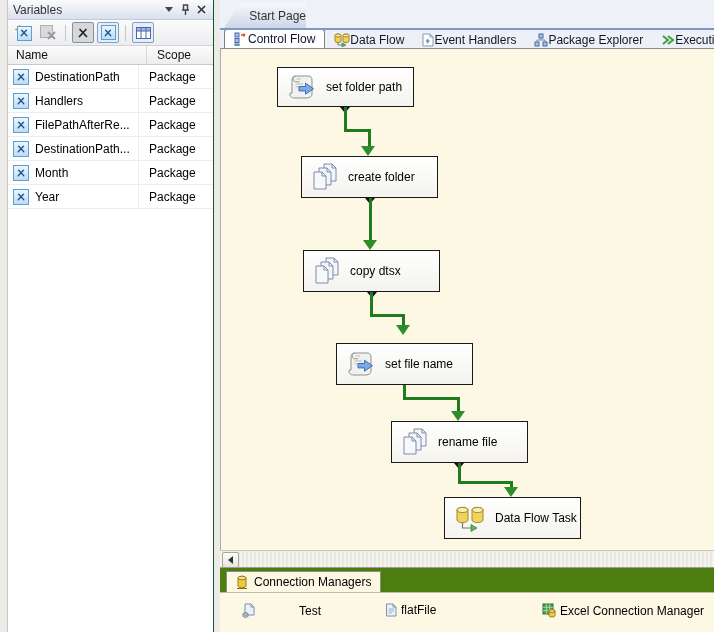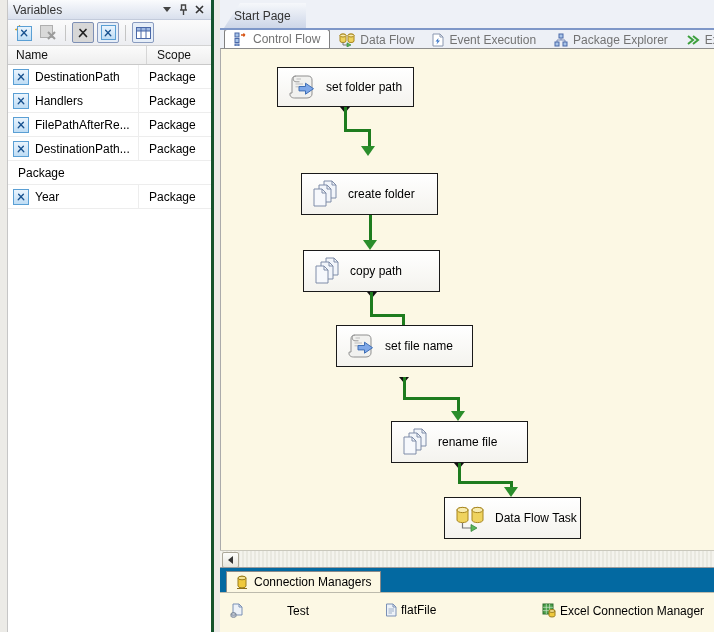--- a/index.html
+++ b/index.html
@@ -1,21 +1,21 @@
 <!DOCTYPE html>
 <html><head>
 <meta charset="utf-8">
 <style>
   html,body{margin:0;padding:0;}
   body{font-family:"Liberation Sans",sans-serif;font-size:12px;color:#000;}
   #screen{position:relative;width:714px;height:632px;background:#ECEBE7;overflow:hidden;}
 
   
   #variables-panel{position:absolute;left:7px;top:0;width:207px;height:632px;background:#fff;
-    border-left:1px solid #C6C6C6;border-right:3px solid #14532d;box-sizing:border-box;}
+    border-left:1px solid #C6C6C6;border-right:1px solid #14532d;box-sizing:border-box;}
   .vp-titlebar{height:19px;display:flex;align-items:center;padding:0 5px;
     background:linear-gradient(#FAFBFD,#D9E0ED);border-bottom:1px solid #C3CBDB;}
   .vp-title{flex:1;color:#333;}
   .vp-tbtn{width:14px;height:14px;display:flex;align-items:center;justify-content:center;margin-left:2px;cursor:default;}
   .chev{width:0;height:0;border-left:4px solid transparent;border-right:4px solid transparent;border-top:5px solid #444;}
   .vp-toolbar{height:25px;display:flex;align-items:center;padding:0 4px;gap:3px;
     background:linear-gradient(#FBFBFB,#ECEDF1);border-bottom:1px solid #D3D3D3;}
   .tb-sep{width:1px;height:16px;background:#C4C4C4;margin:0 3px;}
   .tb-btn{width:20px;height:19px;display:flex;align-items:center;justify-content:center;border:1px solid transparent;border-radius:2px;}
   .tb-btn.framed{border-color:#8A9CC0;background:#E6EEF8;}
@@ -28,66 +28,66 @@
   .vp-header .c2{flex:1;padding-left:10px;display:flex;align-items:center;color:#111;}
   .vp-row{height:23px;display:flex;align-items:center;border-bottom:1px solid #EDEDED;}
   .vp-row .cell-name{width:130px;border-right:1px solid #EDEDED;display:flex;align-items:center;height:100%;}
   .vp-row .cell-name .nm{padding-left:6px;}
   .vp-row .cell-scope{flex:1;padding-left:10px;}
   .vp-row .var-chip{margin-left:5px;width:14px;height:14px;}
 
   
   #main{position:absolute;left:220px;top:0;width:494px;height:632px;}
   #doc-strip{position:absolute;left:0;top:0;width:494px;height:28px;background:#EEF1F7;border-bottom:2px solid #7E97C8;}
-  .doc-tab{position:absolute;top:3px;height:25px;display:flex;align-items:center;justify-content:flex-start;}
+  .doc-tab{position:absolute;top:3px;height:25px;display:flex;align-items:center;justify-content:flex-end;}
   .doc-tab .lbl{transform:none;}
   #tab-startpage{left:4px;width:82px;background:linear-gradient(#F6F8FB,#CDD6E8);
     clip-path:polygon(16px 0,100% 0,100% 100%,0 100%);color:#333;padding-left:10px;box-sizing:border-box;}
   #tab-package{left:84px;width:166px;background:#FFFFFF;font-weight:bold;
     clip-path:polygon(14px 0,100% 0,100% 100%,0 100%);box-shadow:inset 0 1px 0 #9AA9C9;}
   #designer-strip{position:absolute;left:0;top:30px;width:494px;height:18px;background:#EDF0F6;
     display:flex;align-items:flex-end;padding-left:4px;box-sizing:border-box;overflow:hidden;white-space:nowrap;}
-  .dtab{display:flex;align-items:center;gap:5px;padding:0 9px;height:17px;color:#737373;}
+  .dtab{display:flex;align-items:center;padding:0 9px;height:17px;color:#0f172a;}
   .dtab.active{background:#FFFFFF;border:1px solid #808080;border-bottom:none;border-radius:3px 3px 0 0;height:18px;position:relative;z-index:2;}
   .dtab-sep{width:1px;height:13px;background:#9A9A9A;align-self:center;}
   #canvas{position:absolute;left:0;top:48px;width:494px;height:502px;background:#FCF8E4;
     border-top:1px solid #8C8C8C;border-left:1px solid #ABABAB;box-sizing:border-box;}
 
   
   .task{position:absolute;width:137px;height:42px;background:linear-gradient(#FFFFFF,#F4F3EE);
     border:1px solid #1A1A1A;display:flex;align-items:center;box-sizing:border-box;}
   .task .ticon{margin-left:9px;flex:0 0 auto;display:flex;}
   .task .tlabel{margin-left:9px;}
   #task-0{left:56px;top:18px;height:40px;}
-  #task-1{left:80px;top:124px;}
+  #task-1{left:80px;top:107px;}
   #task-2{left:82px;top:201px;}
-  #task-3{left:115px;top:276px;align-items:center;}
+  #task-3{left:115px;top:294px;align-items:center;}
   #task-4{left:170px;top:372px;}
   #task-5{left:223px;top:448px;}
 
   
   .seg{position:absolute;background:#1E7C1E;}
   .nub{position:absolute;width:0;height:0;border-left:5px solid transparent;border-right:5px solid transparent;border-top:6px solid #111;}
   .ahead{position:absolute;width:0;height:0;border-left:7px solid transparent;border-right:7px solid transparent;border-top:10px solid #2B8E2B;}
 
   
   #hscroll{position:absolute;left:0;top:550px;width:494px;height:17px;
     background:repeating-linear-gradient(90deg,#F4F3ED 0 2px,#E9E8E0 2px 4px);border-top:1px solid #C9C7BC;box-sizing:border-box;}
   #hscroll .sbtn{position:absolute;left:2px;top:1px;width:15px;height:14px;background:linear-gradient(#FDFDFB,#E8E6DD);
     border:1px solid #ACA899;border-radius:2px;display:flex;align-items:center;justify-content:center;}
   .tri-left{width:0;height:0;border-top:4px solid transparent;border-bottom:4px solid transparent;border-right:5px solid #333;}
 
   
   #cm-panel{position:absolute;left:0;top:567px;width:494px;height:65px;border-top:1px solid #9C9C9C;box-sizing:border-box;}
-  #cm-tabrow{height:24px;background:#0369a1;position:relative;border-bottom:1px solid #BDBBAD;}
+  #cm-tabrow{height:24px;background:#4d7c0f;position:relative;border-bottom:1px solid #BDBBAD;}
   #cm-tab{position:absolute;left:6px;top:3px;height:21px;background:#FCF8E4;border:1px solid #8A8A8A;border-bottom:none;
     display:flex;align-items:center;gap:6px;padding:0 9px;box-sizing:border-box;z-index:2;}
   #cm-content{height:40px;background:#FCF8E4;position:relative;}
   .cm-item{position:absolute;top:10px;display:flex;align-items:center;gap:4px;}
-  #cm-item-0{left:10px;gap:44px;}
+  #cm-item-0{left:22px;gap:44px;}
   #cm-item-1{left:165px;}
   #cm-item-2{left:322px;}
 </style>
 </head>
 <body>
 
 <div id="screen">
 
   <div id="variables-panel">
     <div class="vp-titlebar">
@@ -194,20 +194,28 @@
           <span class="var-chip">
             <svg width="8" height="8" viewBox="0 0 10 10">
               <path d="M2 1.5 L8.5 8.5 M8 1.5 L1.5 8.5" stroke="#17518F" stroke-width="1.6" stroke-linecap="round"></path>
             </svg>
           </span>
         <span class="nm">DestinationPath...</span>
         </span>
       <span class="cell-scope">Package</span>
     </div>
     <div class="vp-row">
+      <span class="cell-name">
+          <span class="var-chip">
+            <svg width="8" height="8" viewBox="0 0 10 10">
+              <path d="M2 1.5 L8.5 8.5 M8 1.5 L1.5 8.5" stroke="#17518F" stroke-width="1.6" stroke-linecap="round"></path>
+            </svg>
+          </span>
+        <span class="nm">Month</span>
+        </span>
       <span class="cell-scope">Package</span>
     </div>
     <div class="vp-row">
       <span class="cell-name">
           <span class="var-chip">
             <svg width="8" height="8" viewBox="0 0 10 10">
               <path d="M2 1.5 L8.5 8.5 M8 1.5 L1.5 8.5" stroke="#17518F" stroke-width="1.6" stroke-linecap="round"></path>
             </svg>
           </span>
         <span class="nm">Year</span>
@@ -246,21 +254,21 @@
         </svg>
         <span>Data Flow</span>
       </div>
       <span class="dtab-sep"></span>
       <div class="dtab">
         <svg width="12" height="14" viewBox="0 0 12 14">
           <path d="M1 1 H8 L11 4 V13 H1 Z" fill="#FFFFFF" stroke="#8A97B0"></path>
           <path d="M8 1 V4 H11" fill="none" stroke="#8A97B0"></path>
           <path d="M6.5 5 L3.5 8.5 H5.5 L4.5 11.5 L8 7.5 H6 Z" fill="#3E78C8"></path>
         </svg>
-        <span>Event Execution</span>
+        <span>Event Handlers</span>
       </div>
       <span class="dtab-sep"></span>
       <div class="dtab">
         <svg width="14" height="14" viewBox="0 0 14 14">
           <rect x="5" y="1" width="4" height="4" fill="#A8C4E8" stroke="#4A68A8"></rect>
           <path d="M7 5 V7 M3 9 V7 H11 V9" stroke="#7A8CB8" fill="none"></path>
           <rect x="1" y="9" width="4" height="4" fill="#A8C4E8" stroke="#4A68A8"></rect>
           <rect x="9" y="9" width="4" height="4" fill="#A8C4E8" stroke="#4A68A8"></rect>
         </svg>
         <span>Package Explorer</span>
@@ -353,21 +361,21 @@
             <g>
                 <path d="M8 5 L16 5 L20 9 L20 22 L8 22 Z" fill="#F2F5FA" stroke="#7E8CA8"></path>
                 <path d="M16 5 V9 H20" fill="none" stroke="#7E8CA8"></path>
               </g>
             <g>
                 <path d="M3 9 L11 9 L15 13 L15 26 L3 26 Z" fill="#F6F8FC" stroke="#7E8CA8"></path>
                 <path d="M11 9 V13 H15" fill="none" stroke="#7E8CA8"></path>
               </g>
           </svg>
         </span>
-        <span class="tlabel">copy path</span>
+        <span class="tlabel">copy dtsx</span>
       </div>
 
       <div class="task" id="task-3">
         <span class="ticon">
           <svg width="30" height="26" viewBox="0 0 30 26">
             <path d="M9 2 C6.2 2 5 3.8 5 6 L5 19 L3.2 19 C2.2 22 4.5 24 7.5 24 L20 24 C23 24 25 22.2 25 20 L25 6 C25 3.8 23.8 2 21 2 Z" fill="#F1F1EF" stroke="#8F8F8F"></path>
             <path d="M9 2 C7.3 2 6.2 3.3 6.2 4.9 C6.2 6.5 7.3 7.8 9 7.8 L12.5 7.8" fill="none" stroke="#9A9A9A"></path>
             <path d="M9.5 5 H14 M8.5 10 H16 M8.5 12.8 H13" stroke="#BDBDBD" fill="none"></path>
             <path d="M12 12.5 L18.5 12.5 L18.5 9.2 L26.5 14.7 L18.5 20.2 L18.5 16.9 L12 16.9 Z" fill="#7FA8E8" stroke="#3F6FB5"></path>
           </svg>

